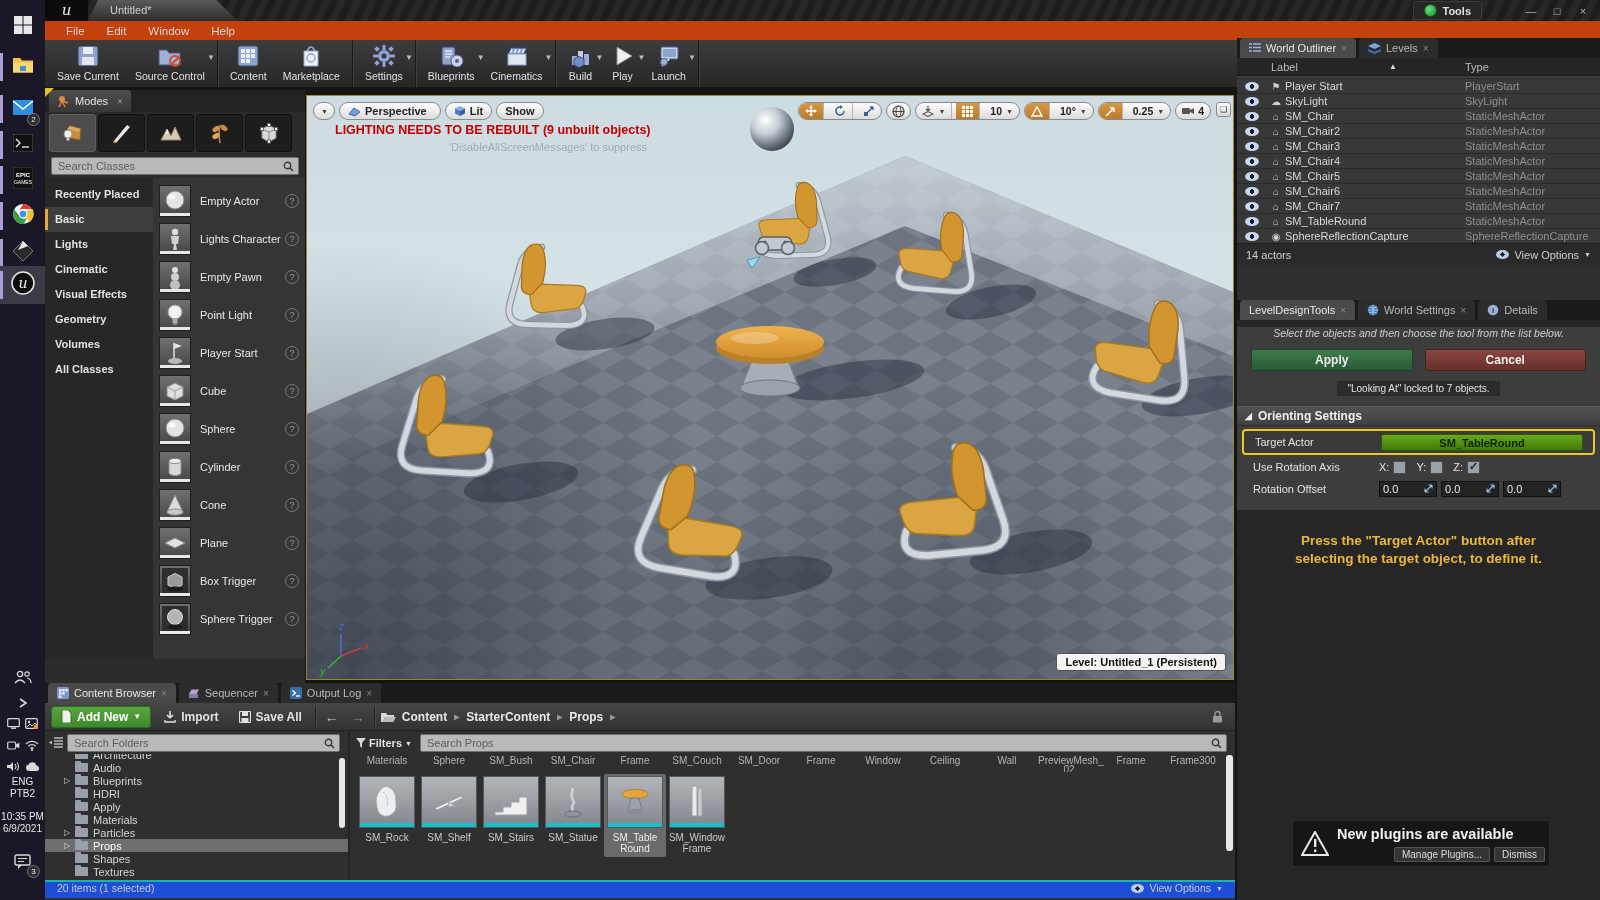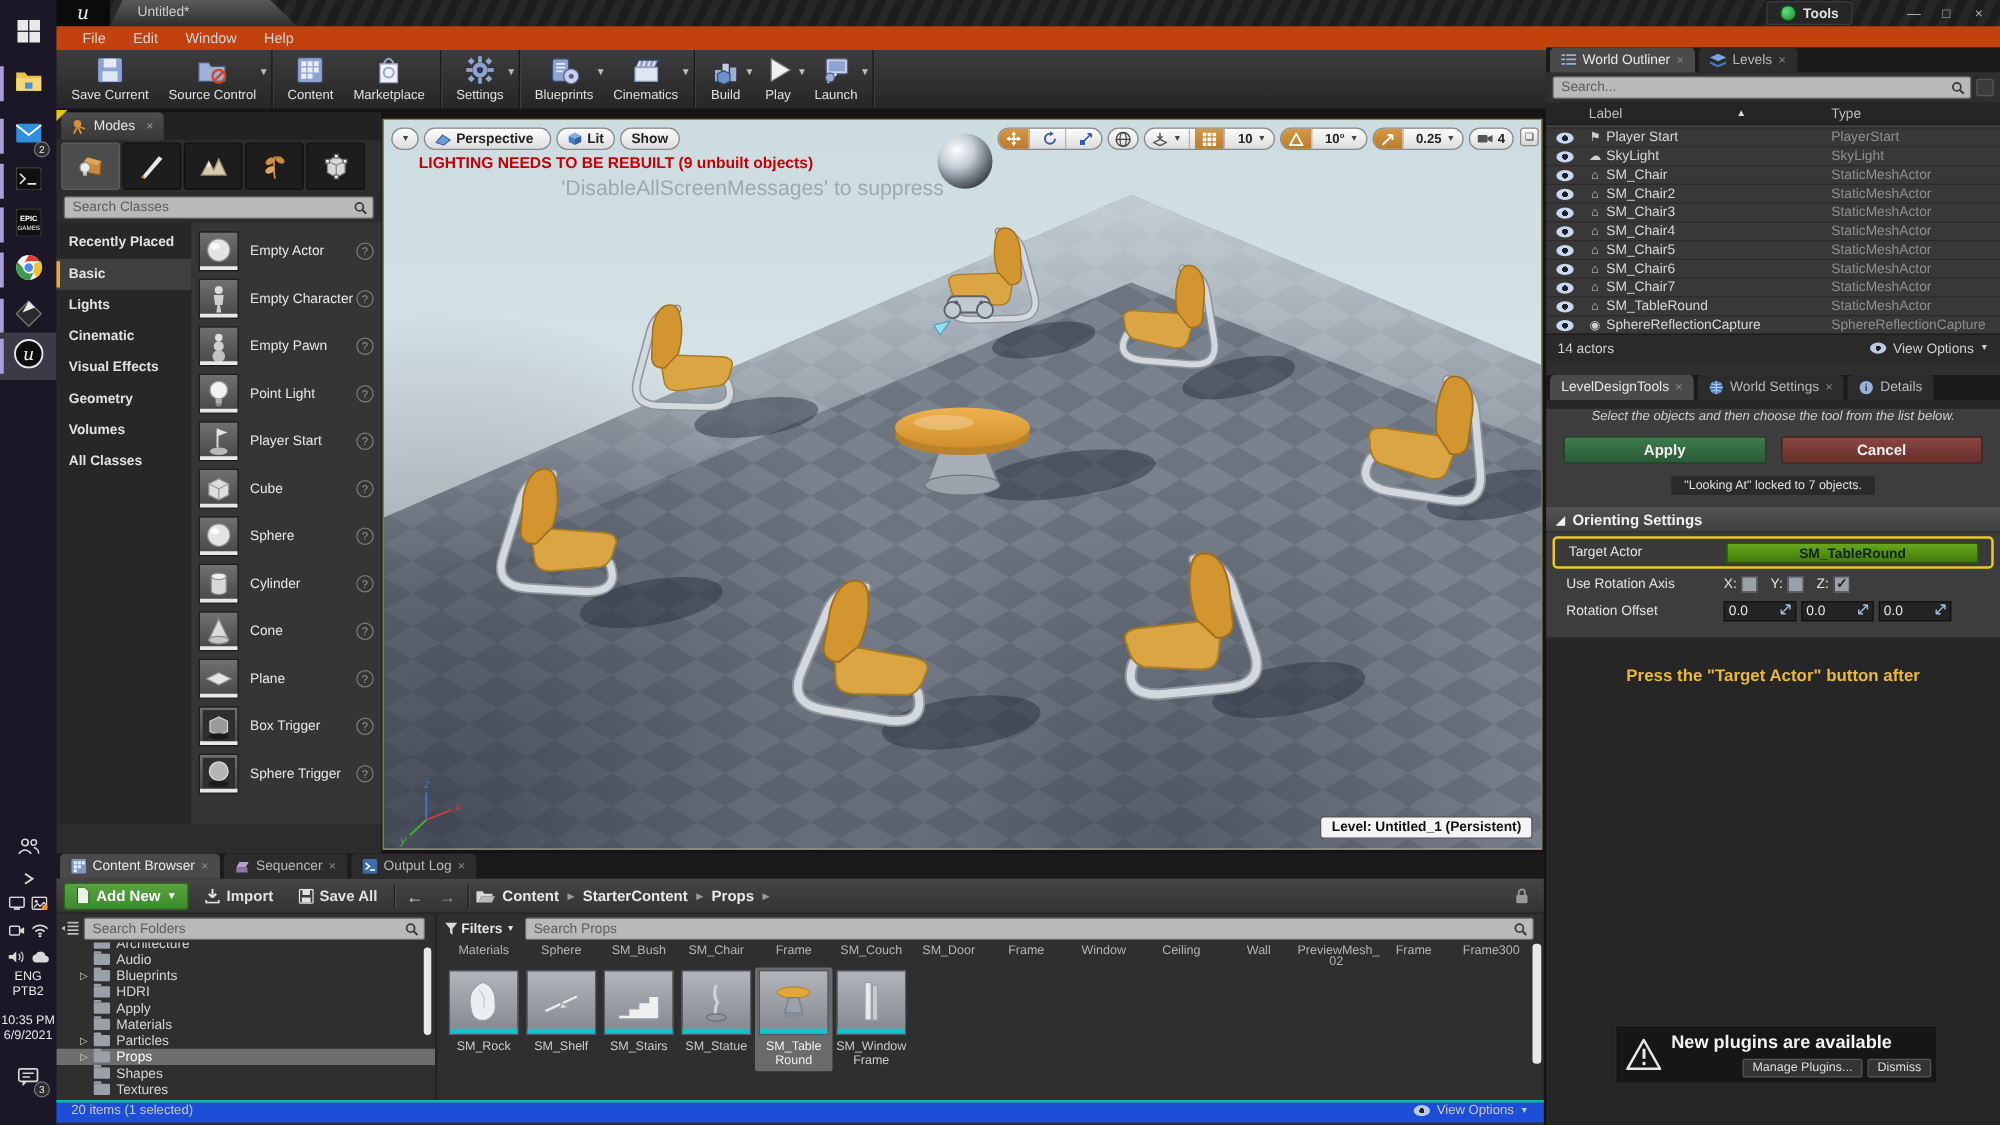--- a/index.html
+++ b/index.html
@@ -64,21 +64,21 @@
   #viewport{position:absolute;left:307px;top:96px;width:926px;height:583px;background:#d4e2e7;outline:1px solid #97863a;}
   #scene{position:absolute;inset:0;}
   .vp-row{position:absolute;display:flex;gap:4px;align-items:center;}
   .vp-pill{display:flex;align-items:center;gap:4px;background:linear-gradient(#fdfdfd,#dcdcdc);border:1px solid #8a8a8a;border-radius:9px;height:18px;padding:0 8px;font-size:11px;font-weight:bold;color:#222;}
   .vp-pill.grp{padding:0;overflow:hidden;}
   .vp-seg{display:flex;align-items:center;gap:3px;height:18px;padding:0 6px;border-right:1px solid #b5b5b5;font-size:10.5px;font-weight:bold;color:#222;}
   .vp-seg:last-child{border-right:0;}
   .vp-seg.on{background:linear-gradient(#d89a45,#b9792b);color:#fff;}
   .vp-caret{font-size:7px;color:#444;margin-left:1px;}
   #vp-warn{position:absolute;left:28px;top:27px;font-size:12.5px;font-weight:bold;color:#c40000;}
-  #vp-warn-sub{position:absolute;left:142px;top:45px;font-size:17px;color:#9fa9ad;}
+  #vp-warn-sub{position:absolute;left:142px;top:45px;font-size:11px;color:#9fa9ad;}
   #level-badge{position:absolute;right:7px;bottom:8px;background:#f4f4f4;border:1px solid #555;border-radius:3px;
     font-size:11px;font-weight:bold;color:#111;padding:2px 8px;}
   #vp-max{position:absolute;right:2px;top:6px;width:15px;height:15px;background:linear-gradient(#fdfdfd,#d6d6d6);border:1px solid #8a8a8a;border-radius:3px;font-size:8px;line-height:13px;text-align:center;color:#333;}
   
   #outliner{position:absolute;left:1237px;top:38px;width:363px;height:262px;background:#2f2f2f;}
   #outliner-tabs,#tools-tabs,#cb-tabs{height:20px;background:#1a1a1a;display:flex;align-items:flex-end;}
   .wtab{display:flex;align-items:center;gap:5px;height:20px;padding:0 9px;font-size:11px;color:#b9b9b9;background:#2c2c2c;border-radius:4px 4px 0 0;margin-left:3px;white-space:nowrap;}
   .wtab.sel{background:#4a4a4a;color:#e8e8e8;}
   .wtab .x{font-size:10px;color:#8a8a8a;}
   #outliner-search{display:flex;align-items:center;gap:4px;padding:3px 5px;background:#2f2f2f;}
@@ -542,21 +542,21 @@
             <div class="mi-label">Empty Actor</div>
             <div class="mi-help">?</div>
           </div>
           <div class="mode-item">
             <div class="mi-thumb">
               <svg width="26" height="26" viewBox="0 0 26 26">
                 <circle cx="13" cy="6" r="3.2" fill="#dcdcdc"></circle>
                 <path d="M9,10 h8 l-1,8 h-2 l1,6 h-4 l1,-6 h-2 Z" fill="#cfcfcf"></path>
               </svg>
             </div>
-            <div class="mi-label">Empty Character</div>
+            <div class="mi-label">Lights Character</div>
             <div class="mi-help">?</div>
           </div>
           <div class="mode-item">
             <div class="mi-thumb">
               <svg width="26" height="26" viewBox="0 0 26 26">
                 <circle cx="13" cy="6" r="3" fill="#e0e0e0"></circle>
                 <circle cx="13" cy="13" r="4" fill="#d0d0d0"></circle>
                 <circle cx="13" cy="21" r="5" fill="#c0c0c0"></circle>
               </svg>
             </div>
@@ -890,30 +890,20 @@
           <span class="icx">
             <svg width="13" height="11" viewBox="0 0 13 11">
               <path d="M6.5,0 L13,3 L6.5,6 L0,3 Z" fill="#7fa3e0"></path>
               <path d="M0,6 L6.5,9 L13,6 v2 L6.5,11 L0,8 Z" fill="#4a74b8"></path>
             </svg>
           </span>
           <span>Levels</span>
           <span class="x">×</span>
         </div>
       </div>
-    <div id="outliner-search">
-      <div class="search-box">
-        <input placeholder="Search..." style="">
-        <svg width="11" height="11" viewBox="0 0 11 11">
-            <circle cx="4.5" cy="4.5" r="3.2" fill="none" stroke="#3a3a3a" stroke-width="1.4"></circle>
-            <line x1="7" y1="7" x2="10" y2="10" stroke="#3a3a3a" stroke-width="1.6"></line>
-          </svg>
-      </div>
-      <div style="width:14px;height:14px;background:#3c3c3c;border:1px solid #555;border-radius:2px;"></div>
-    </div>
     <div id="outliner-head">
       <span class="c1">Label</span>
       <span class="sort">▲</span>
       <span class="c2">Type</span>
     </div>
     <div id="outliner-rows">
         <div style="height: 3px; background: rgb(61, 61, 61); border-bottom: 1px solid rgba(0, 0, 0, 0.25);"></div>
         <div class="ol-row">
           <span class="eye"></span>
           <span class="ol-ic">⚑</span>
@@ -1064,20 +1054,21 @@
               <span class="v">0.0</span>
               <span><svg width="9" height="9" viewBox="0 0 9 9">
                   <path d="M1,8 L8,1 M1,8 V4.5 M1,8 H4.5 M8,1 H4.5 M8,1 V4.5" stroke="#9fc3e8" stroke-width="1.1" fill="none"></path>
                 </svg></span>
             </span>
           </span>
       </div>
     </div>
     <div id="tp-help">
       <div>Press the "Target Actor" button after</div>
+      <div>selecting the target object, to define it.</div>
     </div>
   </div>
 
   <div id="cb">
     <div id="cb-tabs">
         <div class="wtab sel">
           <span class="icx">
             <svg width="12" height="12" viewBox="0 0 12 12">
               <rect width="12" height="12" rx="1.5" fill="#7f96c8"></rect>
               <g fill="#e8edf6">

